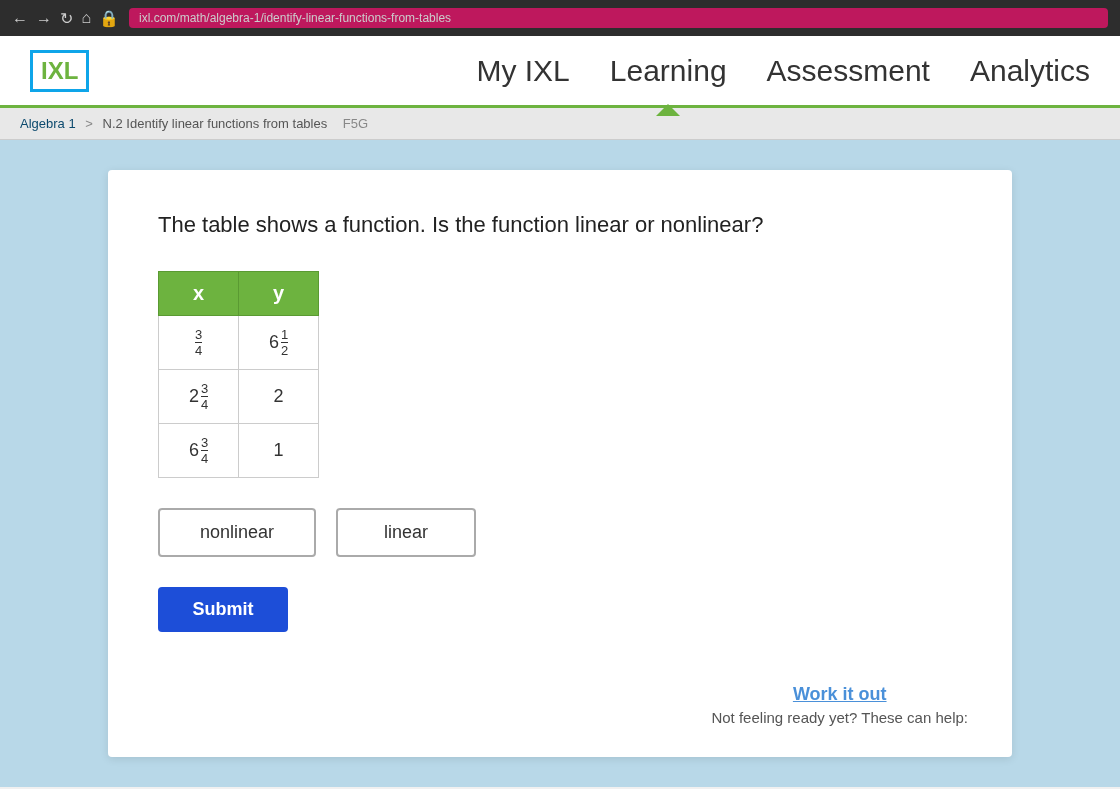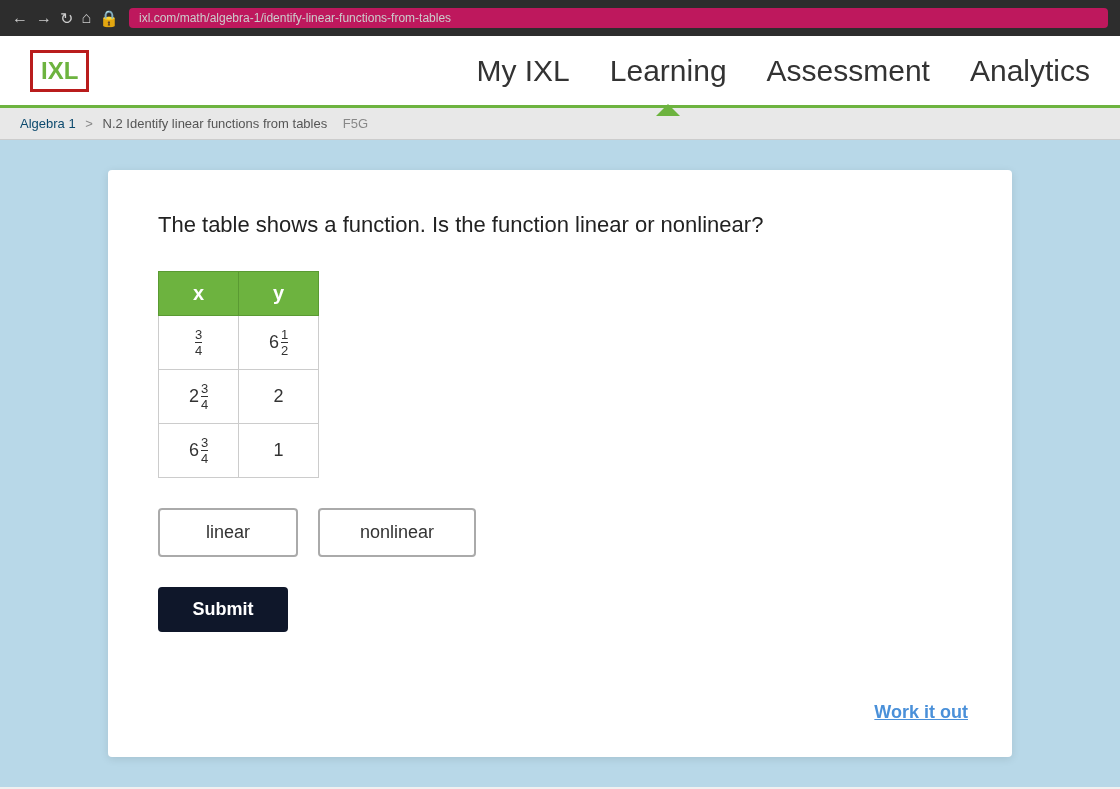--- a/index.html
+++ b/index.html
@@ -44,21 +44,21 @@
       background: white;
       height: 72px;
       display: flex;
       align-items: center;
       padding: 0 30px;
       border-bottom: 3px solid #6db33f;
       position: relative;
     }
     .logo {
       background: white;
-      border: 3px solid #b91c1c;
+      border: 3px solid #0ea5e9;
       padding: 4px 8px;
       font-size: 24px;
       font-weight: bold;
       color: #333;
       margin-right: 40px;
     }
     .logo span {
       color: #6db33f;
     }
     .nav-links {
@@ -203,21 +203,21 @@
       background: white;
       border-radius: 4px;
       cursor: pointer;
       color: #333;
       min-width: 140px;
       text-align: center;
     }
 
     
     .submit-btn {
-      background: #0f172a;
+      background: #1d4ed8;
       color: white;
       border: none;
       padding: 12px 30px;
       font-size: 18px;
       font-weight: bold;
       border-radius: 4px;
       cursor: pointer;
       min-width: 130px;
     }
 
@@ -328,26 +328,27 @@
               </span>
             </span>
           </td>
           <td>1</td>
         </tr>
       </tbody>
     </table>
 
     
     <div class="answer-buttons">
+      <button class="answer-btn">nonlinear</button>
       <button class="answer-btn">linear</button>
-      <button class="answer-btn">nonlinear</button>
     </div>
 
     
     <button class="submit-btn">Submit</button>
 
     
     <div class="work-it-out">
       <span class="work-it-out-link">Work it out</span>
+      <span class="work-it-out-text">Not feeling ready yet? These can help:</span>
     </div>
 
   </div>
 </div>
 
 </body></html>

